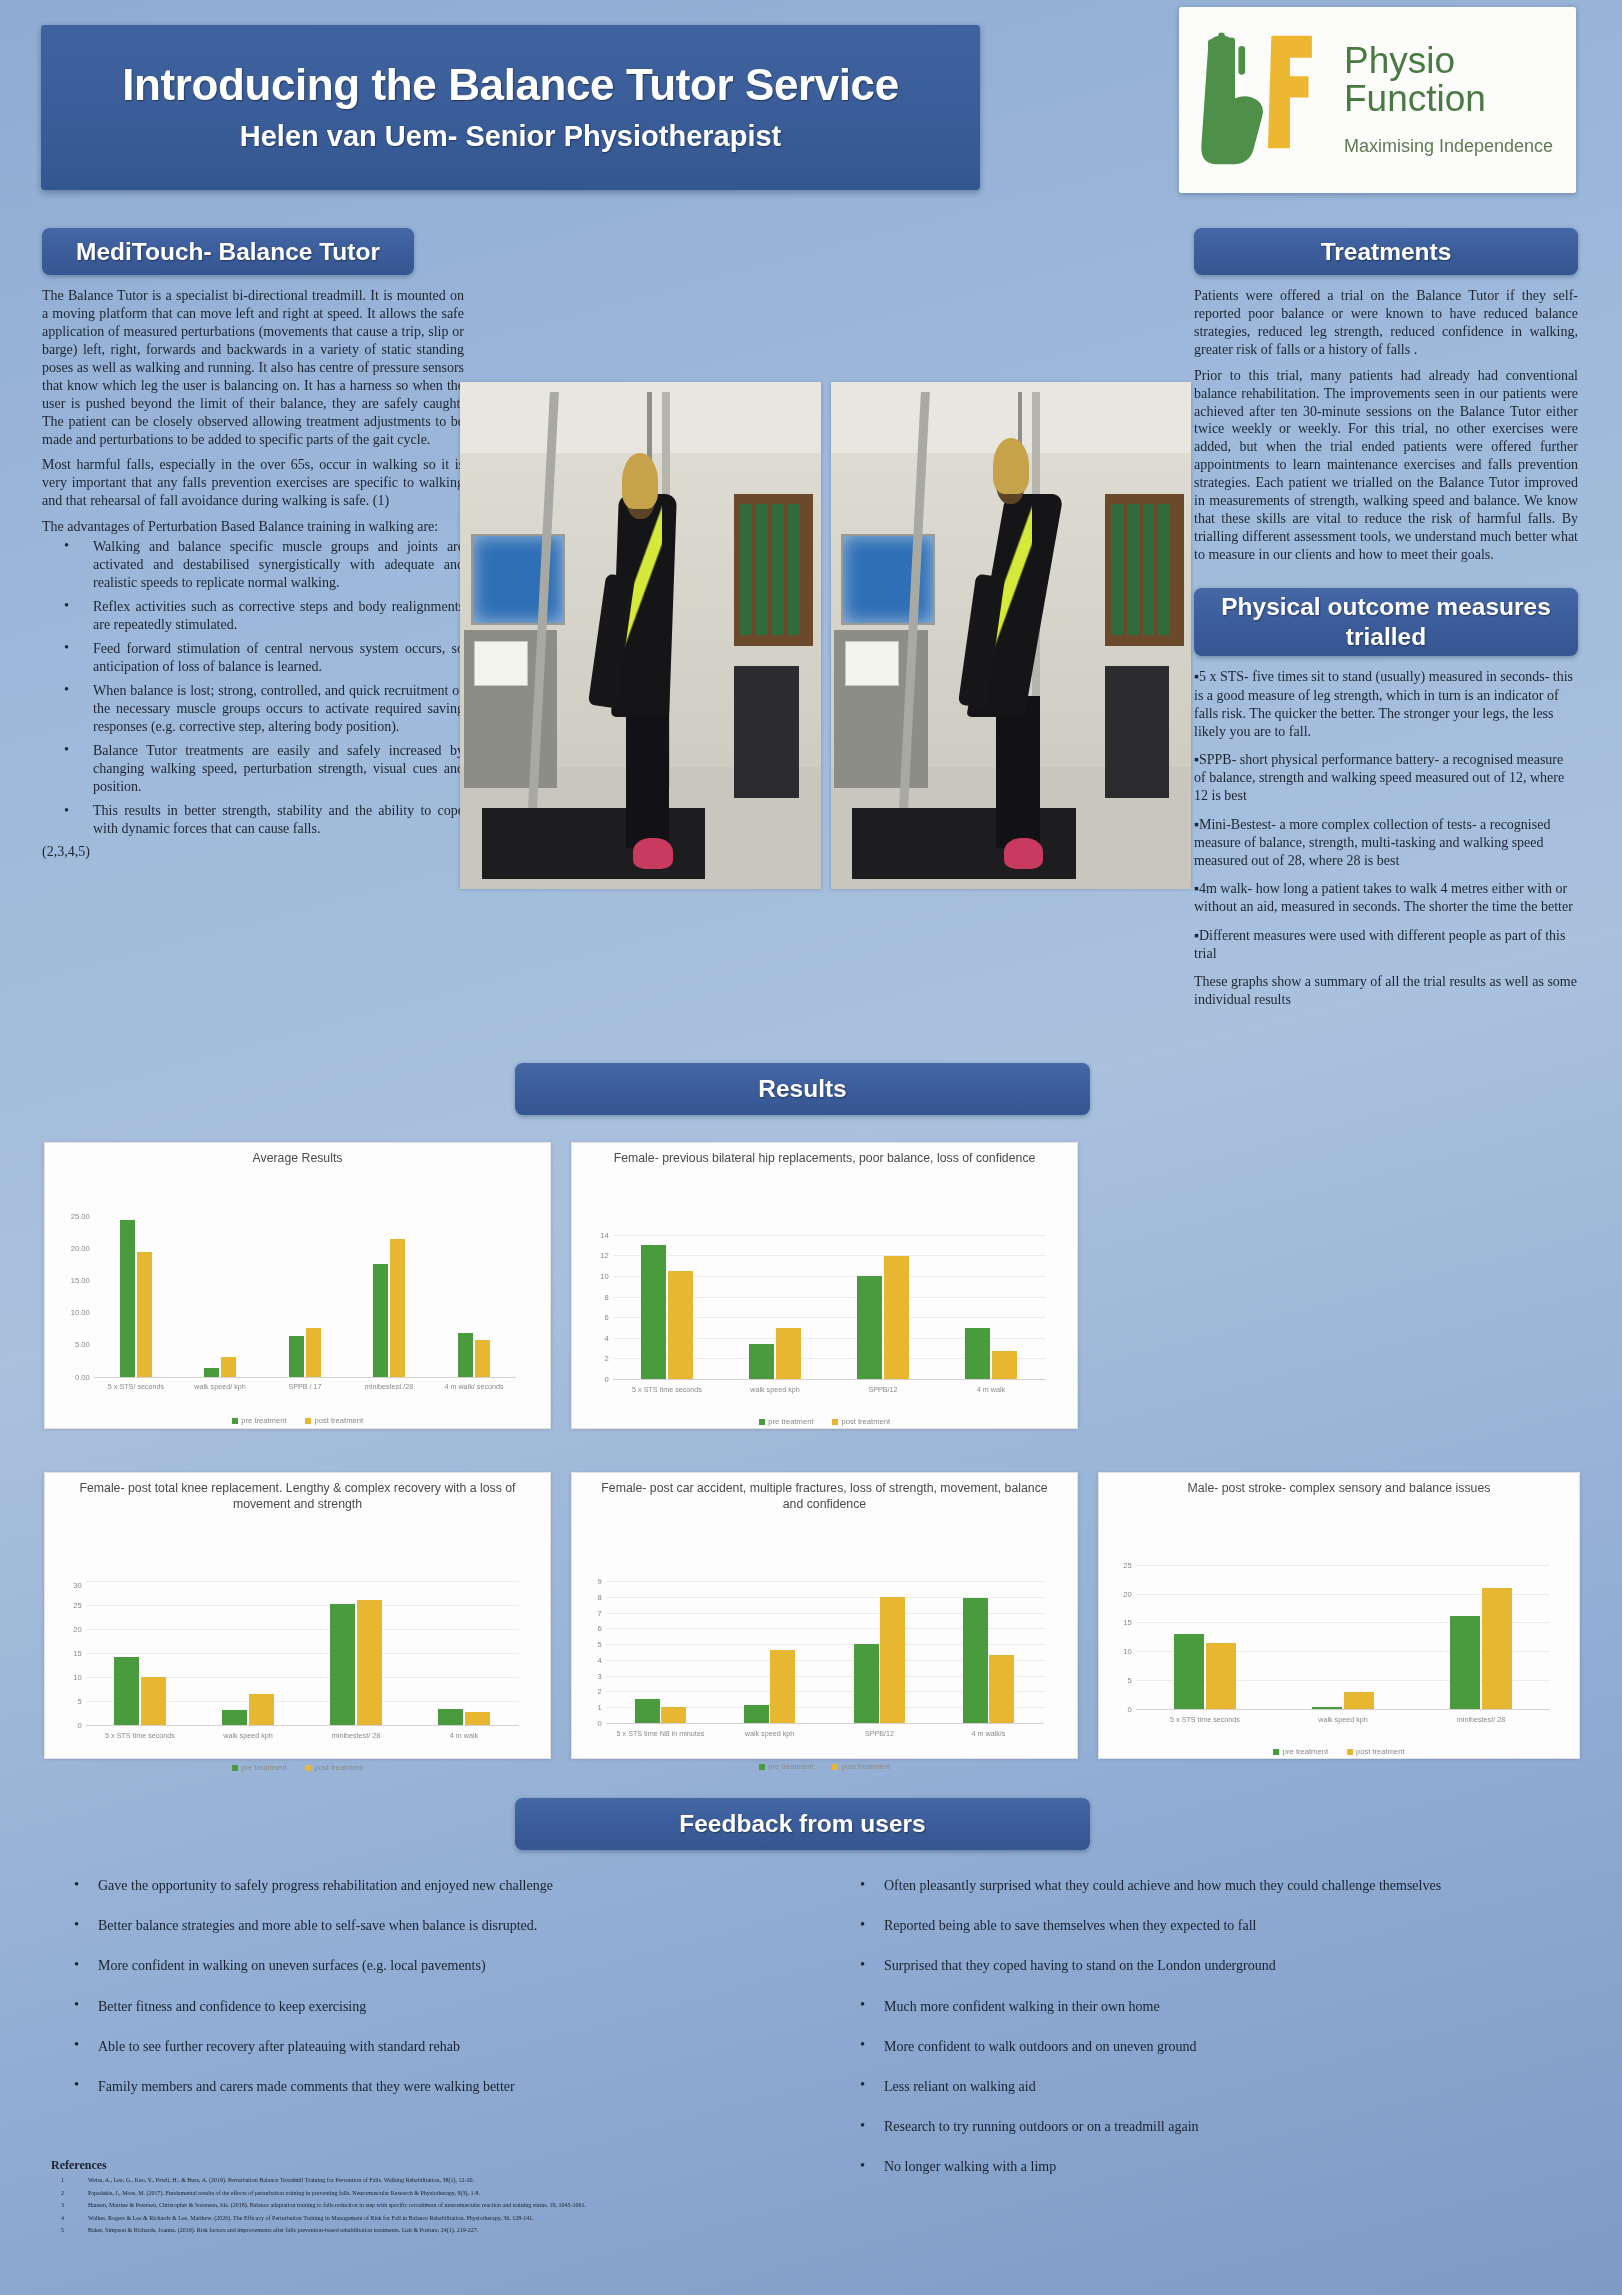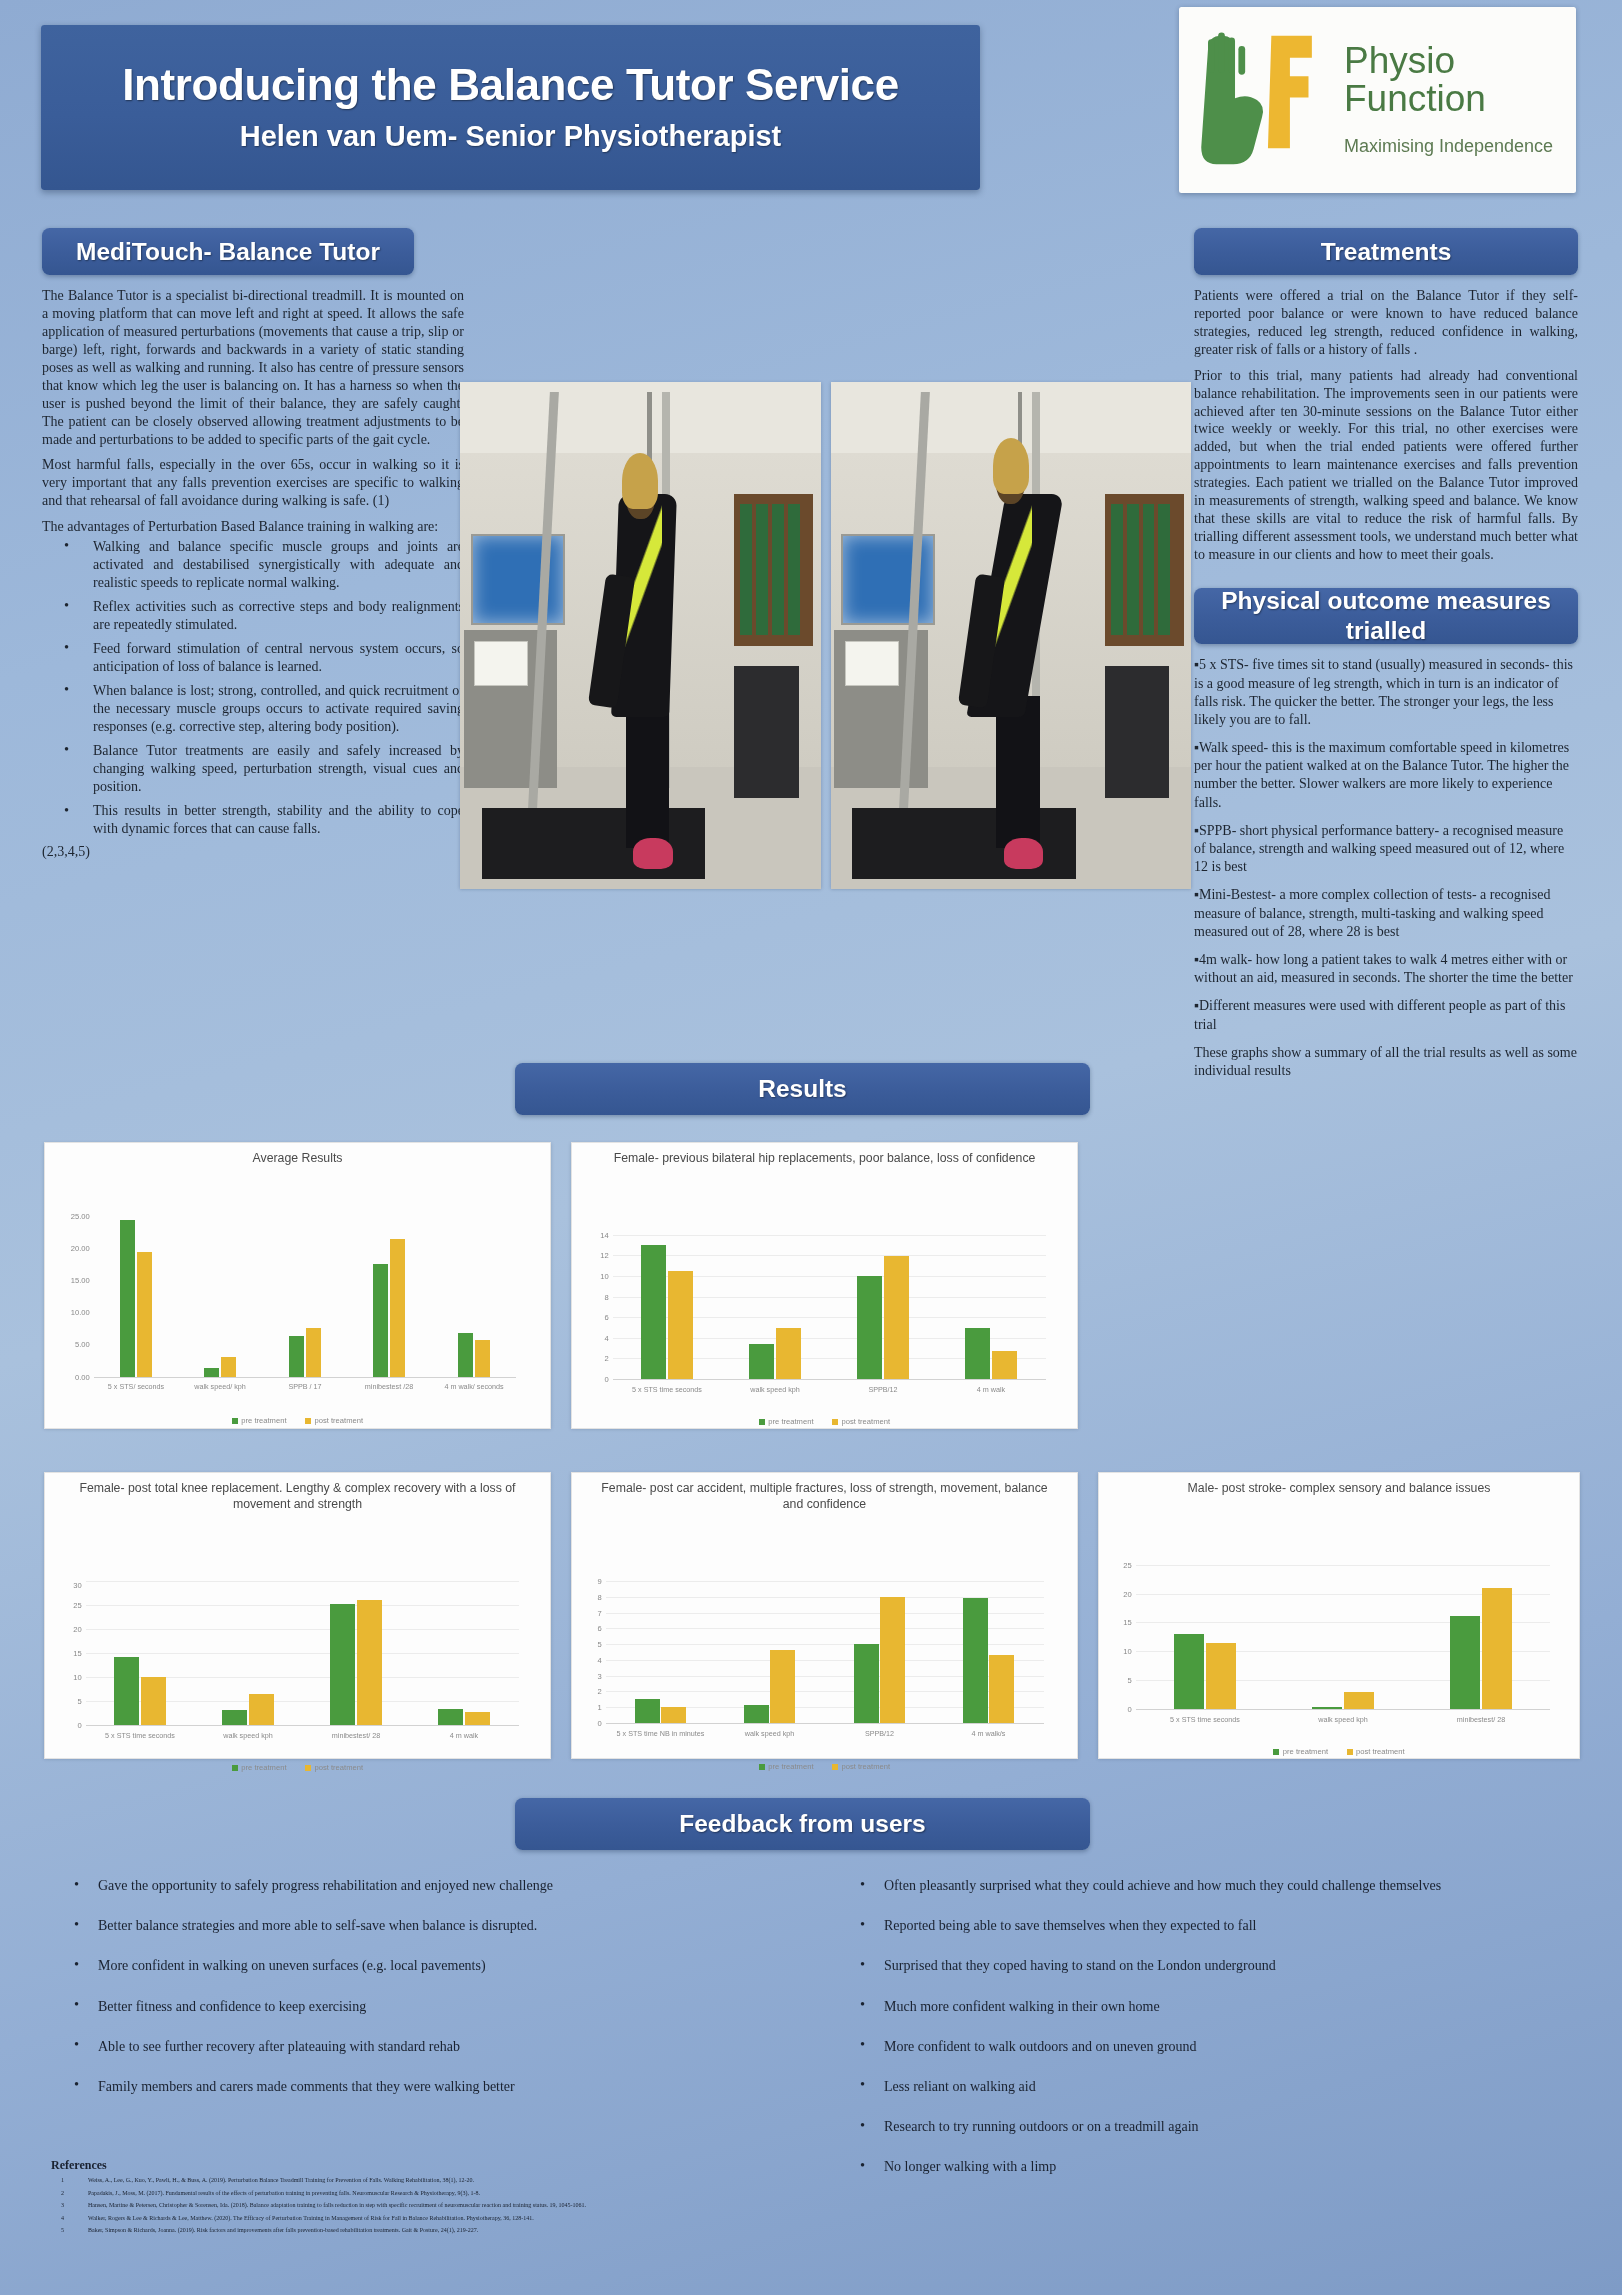--- a/index.html
+++ b/index.html
@@ -59,21 +59,21 @@
     font-weight: bold; color: #ffffff;
     text-shadow: 0.8px 0.8px 1.7px rgba(0,0,0,.4);
   }
 
   
   .col-left { position: absolute; left: 42px; top: 228px; width: 422px; }
   .col-right { position: absolute; left: 1194px; top: 228px; width: 384px; }
 
   .bar-left { width: 372px; height: 47px; font-size: 24.5px; }
   .bar-right-1 { width: 384px; height: 47px; font-size: 24.5px; }
-  .bar-right-2 { width: 384px; height: 56px; font-size: 24.5px; line-height: 1.22; padding: 8px 15px; }
+  .bar-right-2 { width: 384px; height: 68px; font-size: 24.5px; line-height: 1.22; padding: 8px 15px; }
 
   .body-text {
     font-family: "Liberation Serif", serif;
     font-size: 14px; line-height: 1.285; color: #1d2530;
     text-align: justify; margin-top: 12px;
   }
   .body-text p { margin-bottom: 7.6px; }
   .body-text p.tight { margin-bottom: 0; }
 
   ul.bullets { list-style: none; margin-top: 1.7px; }
@@ -288,21 +288,20 @@
   <div class="col-right">
     <div class="bar bar-right-1">Treatments</div>
     <div class="body-text">
       <p>Patients were offered a trial on the Balance Tutor if they self-reported poor balance or were known to have reduced balance strategies, reduced leg strength, reduced confidence in walking, greater risk of falls or a history of falls .</p>
       <p>Prior to this trial, many patients had already had conventional balance rehabilitation. The improvements seen in our patients were achieved after ten 30-minute sessions on the Balance Tutor either twice weekly or weekly. For this trial, no other exercises were added, but when the trial ended patients were offered further appointments to learn maintenance exercises and falls prevention strategies. Each patient we trialled on the Balance Tutor improved in measurements of strength, walking speed and balance. We know that these skills are vital to reduce the risk of harmful falls. By trialling different assessment tools, we understand much better what to measure in our clients and how to meet their goals.</p>
     </div>
 
     <div class="bar bar-right-2" style="margin-top:24px">Physical outcome measures trialled</div>
     <div class="outcome-list">
       <p>▪5 x STS- five times sit to stand  (usually) measured in seconds- this is a good measure of leg strength, which in turn is an indicator of falls risk. The quicker the better. The stronger your legs, the less likely you are to fall.</p>
-      <p>▪Walk speed- this is the maximum comfortable speed in kilometres per hour the patient walked at on the Balance Tutor. The higher the number the better. Slower walkers are more likely to experience falls.</p>
       <p>▪SPPB- short physical performance battery- a recognised measure of balance, strength and walking speed measured out of 12, where 12 is best</p>
       <p>▪Mini-Bestest- a more complex collection of tests- a recognised measure of balance, strength, multi-tasking and walking speed measured out of 28, where 28 is best</p>
       <p>▪4m walk- how long a patient takes to walk 4 metres either with or without an aid, measured in seconds. The shorter the time the better</p>
       <p>▪Different measures were used with different people as part of this trial</p>
       <p>These graphs show a summary of all the trial results as well as some individual results</p>
     </div>
   </div>
 
   <div class="bar results-bar">Results</div>
 

